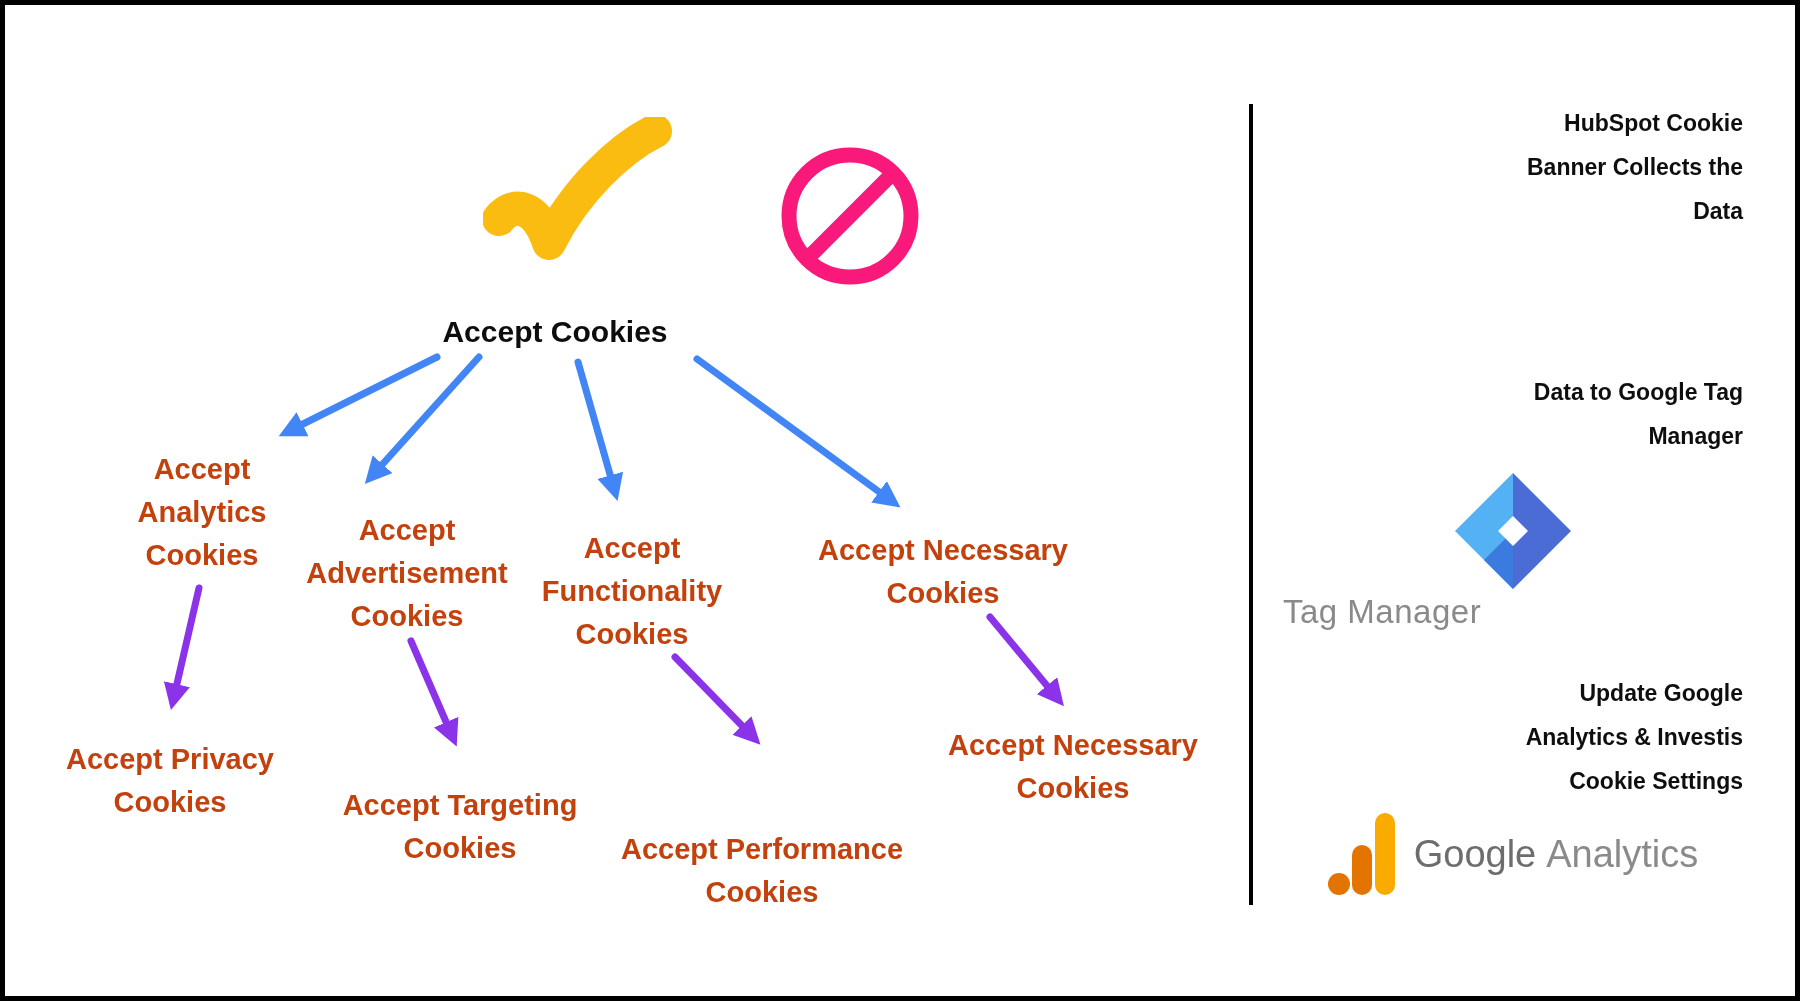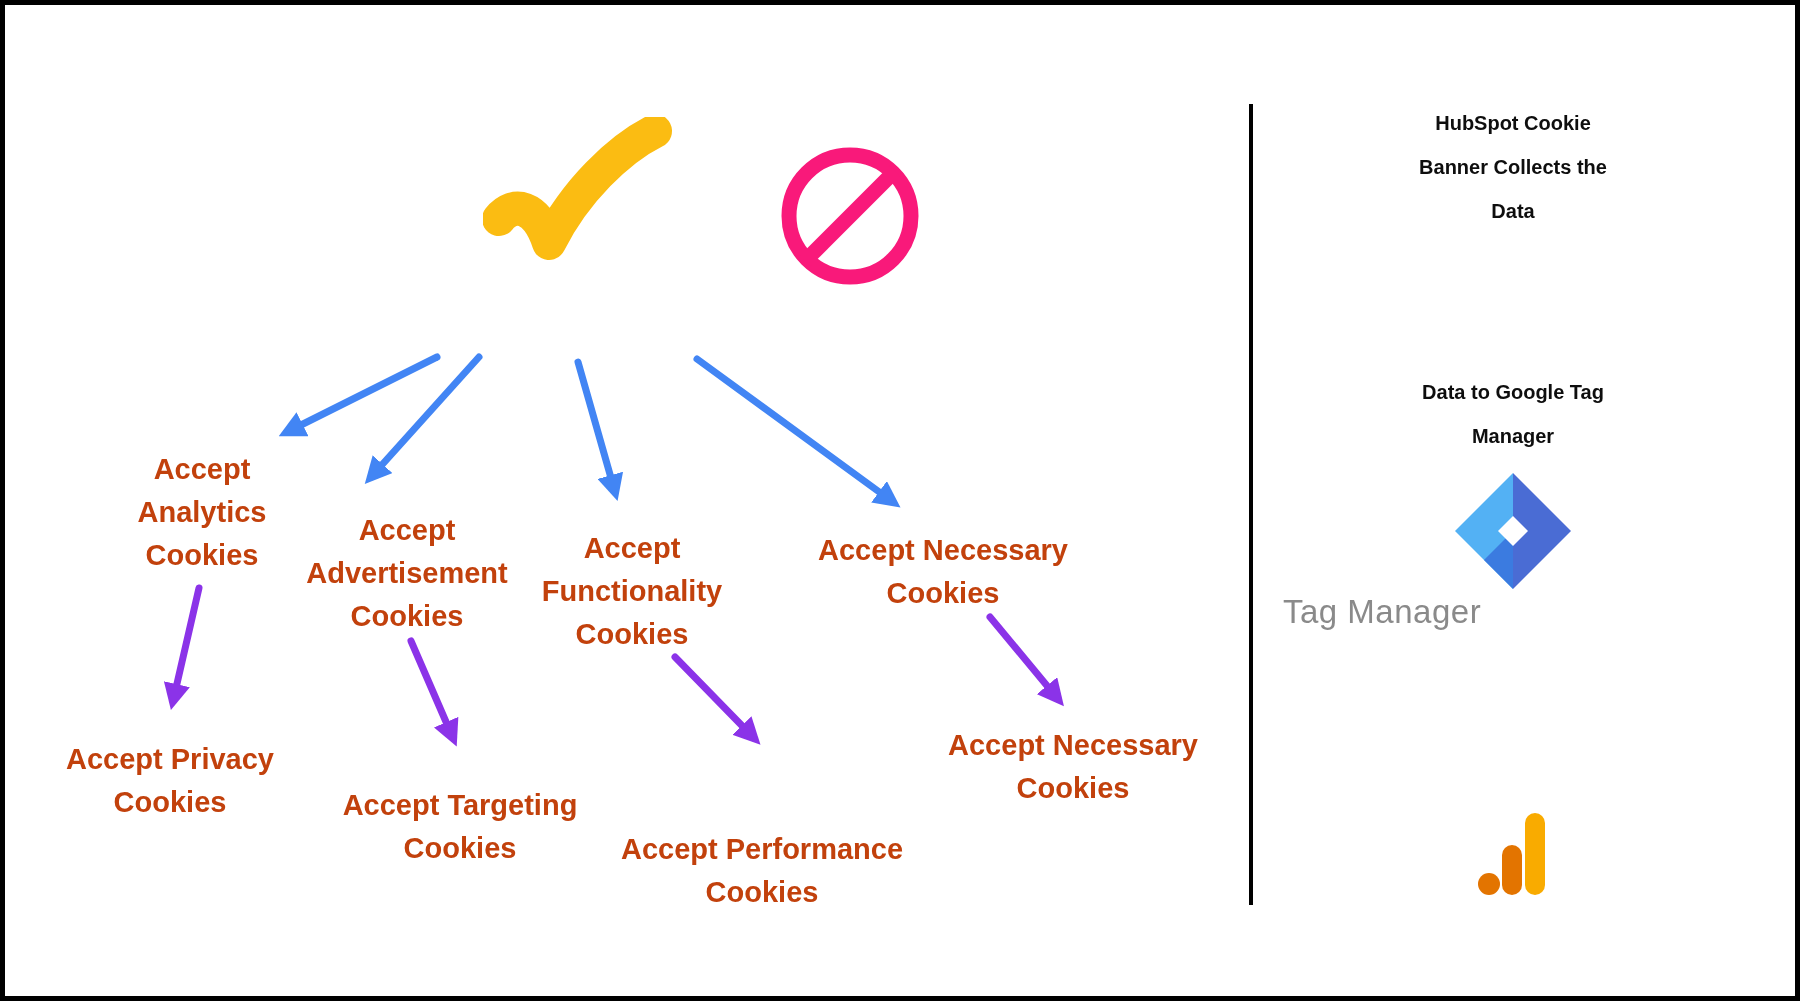--- a/index.html
+++ b/index.html
@@ -16,22 +16,22 @@
   }
   .hero-label {
     position:absolute; width:300px; text-align:center;
     font-weight:bold; font-size:30px; line-height:42px; color:#0d0d0d;
   }
   .icon-abs { position:absolute; }
   .arrows { position:absolute; left:0; top:0; pointer-events:none; }
   .divider { position:absolute; left:1244px; top:99px; width:4px; height:801px; background:#000; }
   .panel { position:absolute; left:1278px; top:0; width:460px; height:1001px; }
   .panel .step {
-    position:absolute; width:100%; text-align:center;
-    font-weight:bold; font-size:20px; line-height:44px;
+    position:absolute; width:100%; text-align:right;
+    font-weight:bold; font-size:23px; line-height:44px;
     color:#0e0e0e; white-space:pre-line;
   }
   #step1{ top:96px; } #step2{ top:365px; } #step3{ top:666px; }
   .logo-row { position:absolute; width:100%; display:flex; justify-content:center; }
   #hubspot-logo { top:262px; height:70px; align-items:flex-end; }
   .hs-text { font-weight:bold; font-size:52px; line-height:1; color:#2E3F50; letter-spacing:-1px; }
   .hs-sprocket { margin:0 1px; }
   #gtm-icon-row { top:461px; }
   #tm-label { position:absolute; top:588px; width:100%; text-align:left;
     font-size:33px; color:#8A8A8A; letter-spacing:0.5px; }
@@ -47,20 +47,21 @@
 
   <svg class="icon-abs" style="left:478px; top:112px;" width="190" height="170" viewBox="0 0 190 170">
     <path d="M16 102 C 30 84, 54 88, 66 126 C 92 74, 136 32, 172 14" fill="none" stroke-width="34" stroke-linecap="round" stroke-linejoin="round" stroke="#FBBC12"></path>
   </svg>
 
   <svg class="icon-abs" style="left:775px; top:141px;" width="140" height="140" viewBox="0 0 140 140">
     <circle cx="70" cy="70" r="61" fill="none" stroke-width="15" stroke="#F9197A"></circle>
     <line x1="25" y1="115" x2="115" y2="25" stroke-width="15" stroke="#F9197A"></line>
   </svg>
 
+  <div class="hero-label" style="left:400px; top:306px;">Accept Cookies</div>
 
   <div class="node" style="left:47px;  top:443px;">Accept
 Analytics
 Cookies</div>
   <div class="node" style="left:252px; top:504px;">Accept
 Advertisement
 Cookies</div>
   <div class="node" style="left:477px; top:522px;">Accept
 Functionality
 Cookies</div>
@@ -113,23 +114,29 @@
       <svg width="130" height="130" viewBox="0 0 130 130">
         <polygon points="65,7 7,65 65,123" fill="#53B1F4"></polygon>
         <polygon points="65,7 123,65 65,123" fill="#4A6CD4"></polygon>
         <polygon points="65,123 36,94 65,65" fill="#3B7BE0"></polygon>
         <polygon points="65,50 80,65 65,80 50,65" fill="#FFFFFF"></polygon>
       </svg>
     </div>
 
     <div id="tm-label">Tag Manager</div>
 
+    <div class="step" id="step3">Update Google
+Analytics &amp; Investis
+Cookie Settings</div>
 
     <div class="logo-row" id="ga-row">
       <svg width="70" height="86" viewBox="0 0 70 86">
         <rect x="47" y="2" width="20" height="82" rx="10" fill="#F9AB00"></rect>
         <rect x="24" y="34" width="20" height="50" rx="10" fill="#E37400"></rect>
         <circle cx="11" cy="73" r="11" fill="#E37400"></circle>
       </svg>
+      <span class="ga-text">
+        <span class="ga-google">Google</span><span class="ga-analytics">Analytics</span>
+      </span>
     </div>
 
   </div>
 </div>
 
 </body></html>

